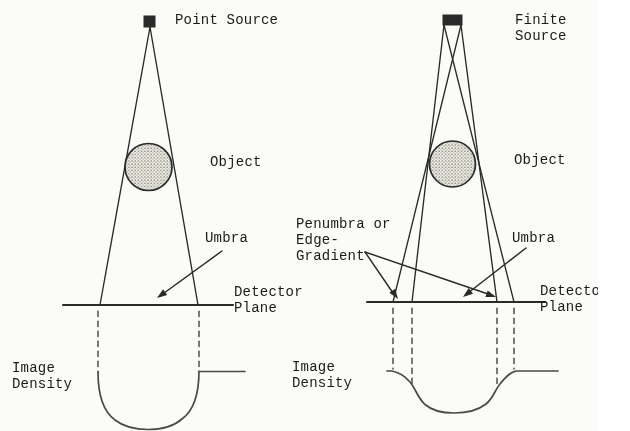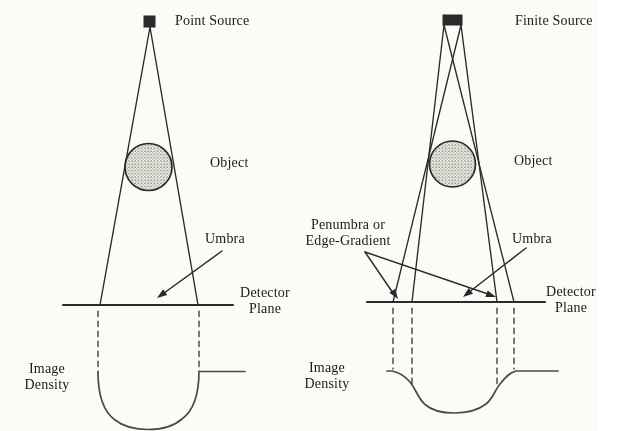--- a/index.html
+++ b/index.html
@@ -1,27 +1,27 @@
 <!DOCTYPE html>
 <html style="--bg: #fbfbf8; --line: #2a2a2a; --ink: #1a1a1a; --curve: #4a4a46;"><head>
 <meta charset="utf-8">
 <style>
   :root { --bg:#fbfbf8; --line:#2a2a2a; --ink:#1a1a1a; --curve:#4a4a46; }
   html,body { margin:0; padding:0; background:#fff; }
   .figure {
     position:relative; width:598px; height:431px;
     background:var(--bg); overflow:hidden;
-    font-family:Liberation Serif, serif;
+    font-family:Liberation Mono, monospace;
   }
   .figure svg { position:absolute; left:0; top:0; }
   .lbl {
     position:absolute; white-space:pre-line; color:var(--ink);
     font-size:14px; line-height:1.13; letter-spacing:0.2px;
   }
-  .center { text-align:center; }
+  .center { }
   
   .s    { stroke:var(--line); fill:none; stroke-width:1.45; stroke-linecap:round; }
   .ray  { stroke-width:1.35; }
   .thick{ stroke-width:2.2; }
   .dash { stroke-width:1.25; stroke-dasharray:5.5 4.5; }
   .curve{ stroke:var(--curve); stroke-width:1.7; }
   .solid{ fill:var(--line); stroke:var(--line); stroke-width:1; }
   .head { fill:var(--line); stroke:none; }
 </style>
 </head>

